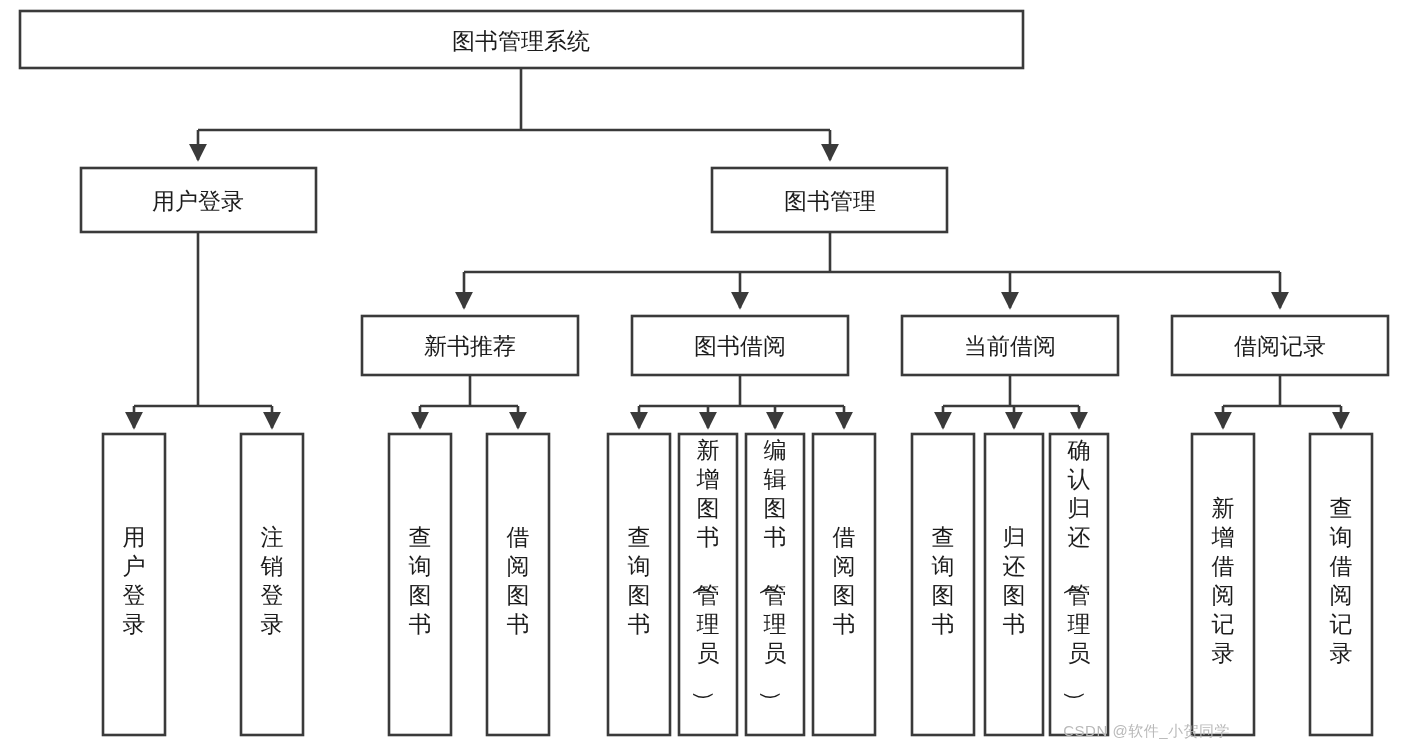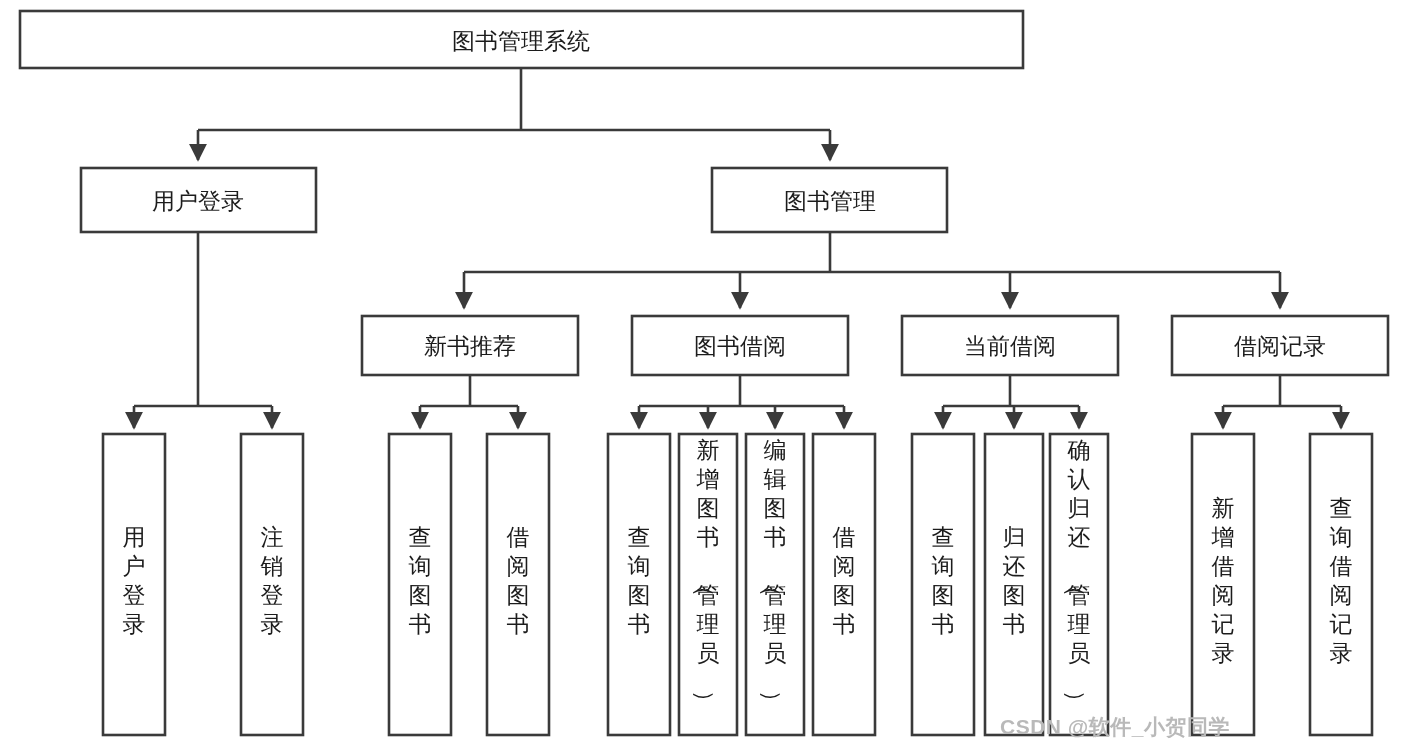--- a/index.html
+++ b/index.html
@@ -52,26 +52,25 @@
     font-family: "Liberation Sans", "DejaVu Sans", sans-serif;
     font-size: 23px;
     fill: #1c1c1c;
     text-anchor: middle;
   }
   .watermark-text {
     position: absolute;
     right: 14px;
     bottom: 6px;
     font-family: "Liberation Sans", "DejaVu Sans", sans-serif;
-    font-size: 21px;
+    font-size: 15px;
     color: #b9b9b9;
     letter-spacing: 0.5px;
     white-space: nowrap;
     user-select: none;
-    font-weight: bold;
   }
 </style>
 </head>
 <body>
 
 <div id="diagram-root">
 
   <svg id="diagram-svg" viewBox="0 0 1405 747">
     <defs>
       <marker id="arrow" viewBox="0 0 10 10" refX="9" refY="5" markerWidth="7" markerHeight="7" orient="auto-start-reverse">

